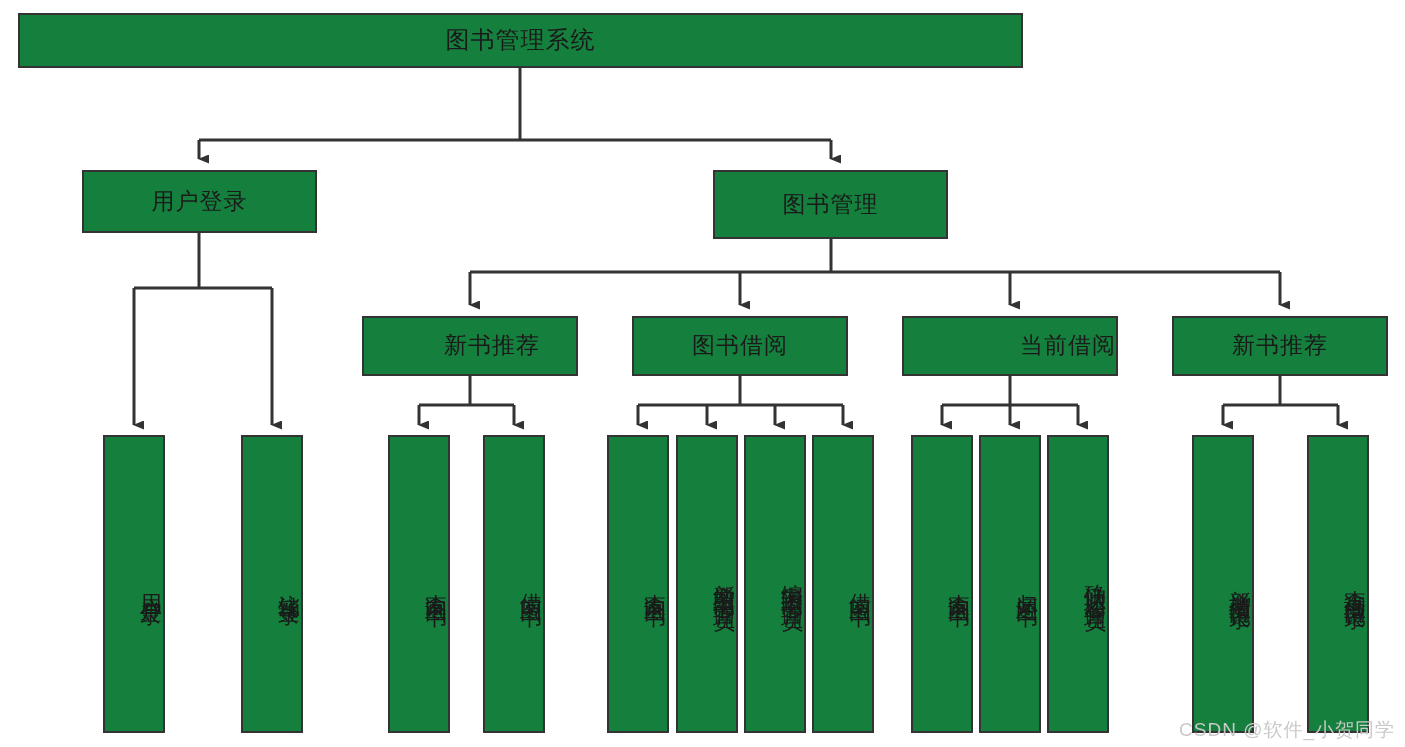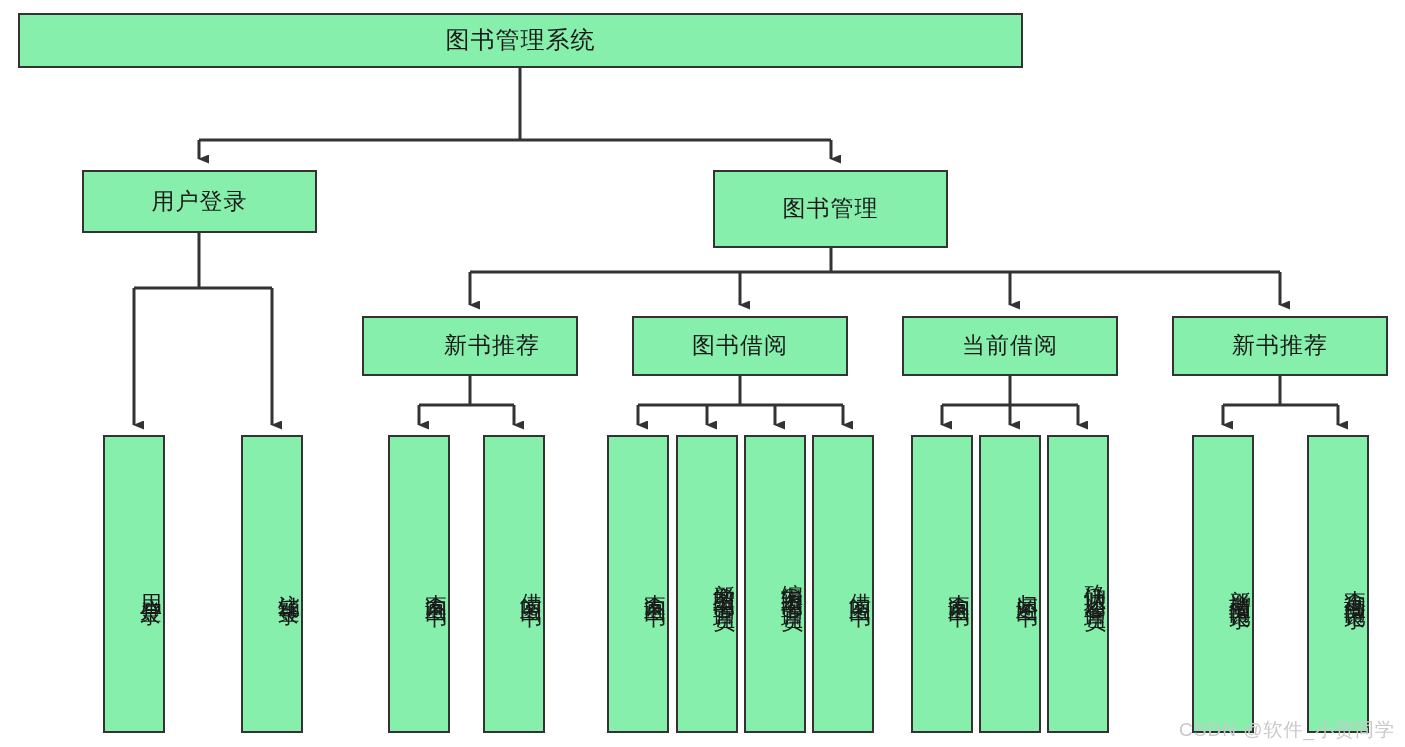--- a/index.html
+++ b/index.html
@@ -21,21 +21,21 @@
     position: absolute;
     left: 0;
     top: 0;
     width: 1405px;
     height: 747px;
     pointer-events: none;
   }
   .node {
     position: absolute;
     box-sizing: border-box;
-    background: #86efac;
+    background: #15803d;
     border: 2.5px solid #333333;
     display: flex;
     align-items: center;
     justify-content: center;
     color: #1a1a1a;
   }
   .node.horiz {
     font-size: 23px;
     letter-spacing: 1px;
     line-height: 1.2;
@@ -124,31 +124,31 @@
     </g>
   </svg>
 
   <div class="node horiz root" style="left:18px; top:13px; width:1005px; height:55px;">
     <span>图书管理系统</span>
   </div>
 
   <div class="node horiz" style="left:82px; top:170px; width:235px; height:63px;">
     <span>用户登录</span>
   </div>
-  <div class="node horiz" style="left:713px; top:170px; width:235px; height:78px;">
+  <div class="node horiz" style="left:713px; top:170px; width:235px; height:69px;">
     <span>图书管理</span>
   </div>
 
   <div class="node horiz" style="left:362px; top:316px; width:216px; height:60px;padding-left:44px;">
     <span>新书推荐</span>
   </div>
   <div class="node horiz" style="left:632px; top:316px; width:216px; height:60px;">
     <span>图书借阅</span>
   </div>
-  <div class="node horiz" style="left:902px; top:316px; width:216px; height:60px;">
+  <div class="node horiz" style="left:902px; top:316px; width:216px; height:60px;justify-content:flex-end;">
     <span>当前借阅</span>
   </div>
   <div class="node horiz" style="left:1172px; top:316px; width:216px; height:60px;">
     <span>新书推荐</span>
   </div>
 
   <div class="node vert" style="left:103px; top:435px; width:62px; height:298px;">
     <span class="vlabel">用户登录</span>
   </div>
   <div class="node vert" style="left:241px; top:435px; width:62px; height:298px;">

